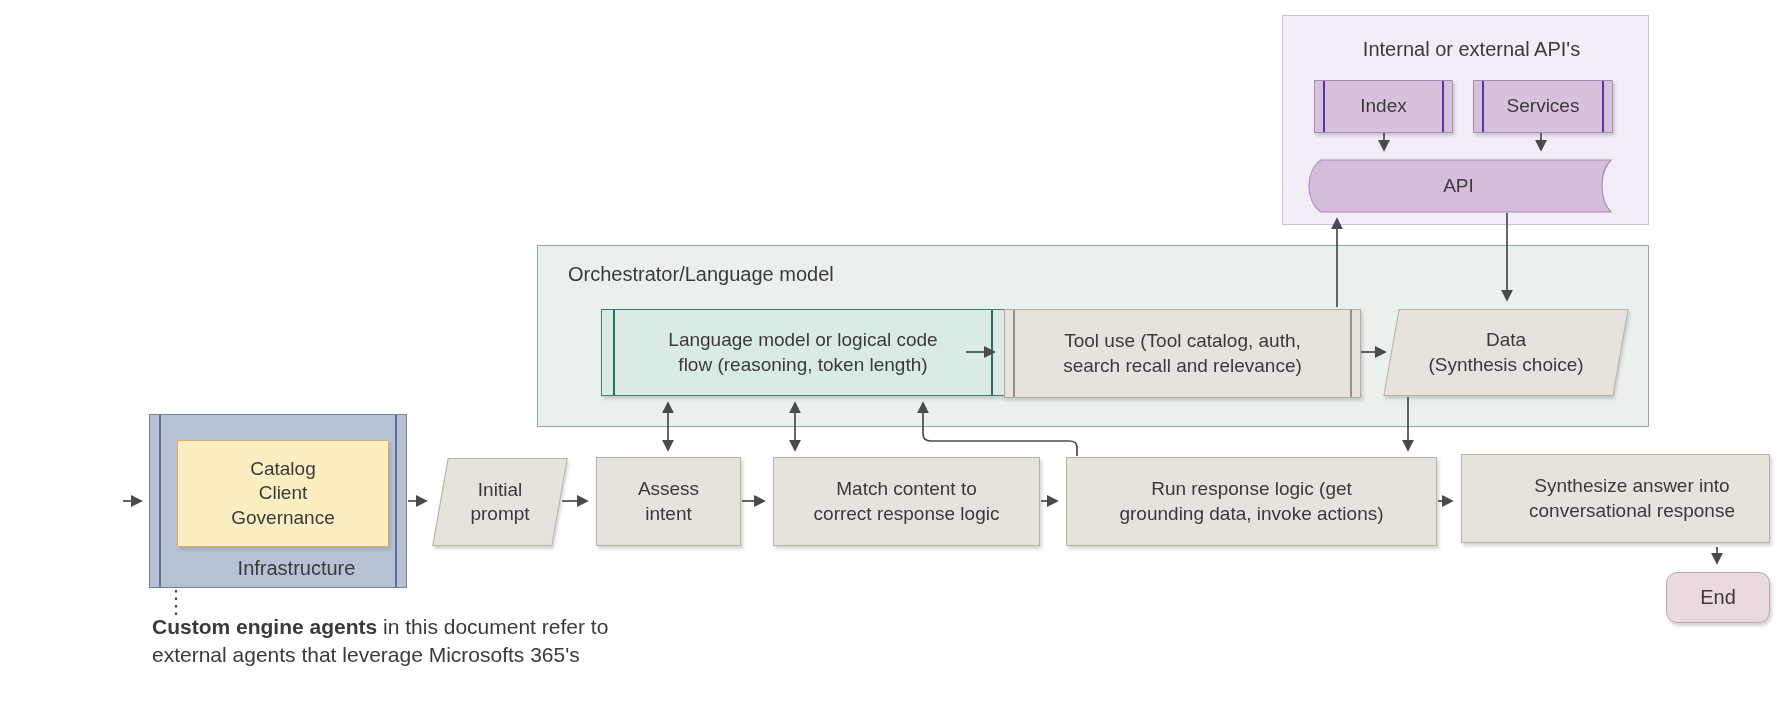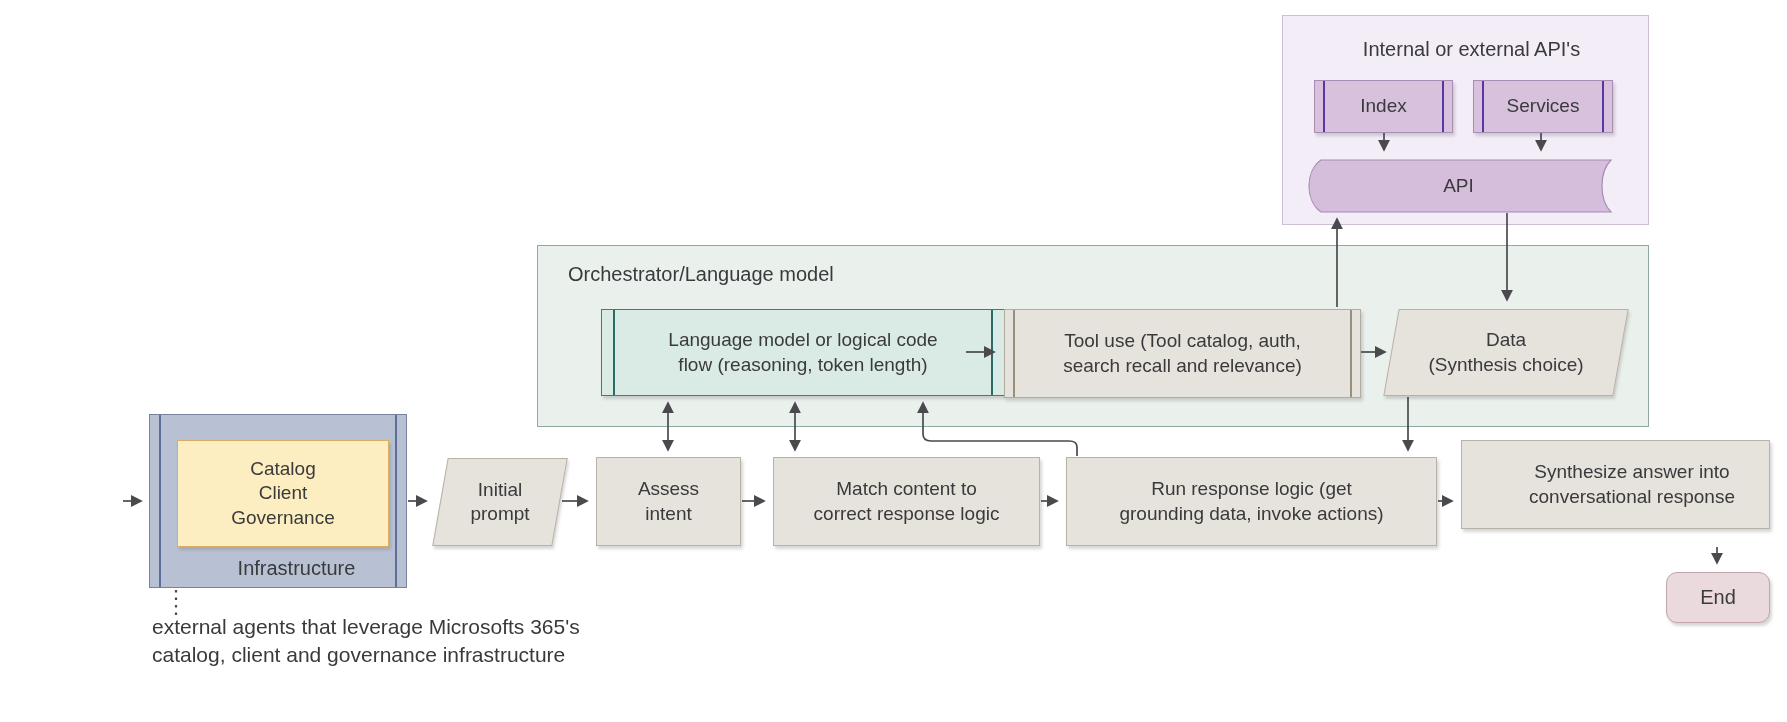--- a/index.html
+++ b/index.html
@@ -106,32 +106,32 @@
   <div class="abs node shape gray-box center z2" style="left:773px;top:457px;width:267px;height:89px;">
     <span class="multiline">Match content to
 correct response logic</span>
   </div>
 
   <div class="abs node shape gray-box center z2" style="left:1066px;top:457px;width:371px;height:89px;">
     <span class="multiline">Run response logic (get
 grounding data, invoke actions)</span>
   </div>
 
-  <div class="abs node shape gray-box center z2" style="left:1461px;top:440px;width:309px;height:89px;padding-left:33px;">
+  <div class="abs node shape gray-box center z2" style="left:1461px;top:454px;width:309px;height:89px;padding-left:33px;">
     <span class="multiline">Synthesize answer into
 conversational response</span>
   </div>
 
   <div class="abs node shape end-box center z2" style="left:1666px;top:572px;width:104px;height:51px;">
     <span>End</span>
   </div>
 
   <div class="abs note">
+    <div><b>Custom engine agents</b><span> in this document refer to</span></div>
     <div>external agents that leverage Microsofts 365's</div>
-    <div>catalog, client and governance infrastructure</div>
   </div>
 
   <svg class="connectors" width="1787" height="722">
     <defs>
       <marker id="ah" viewBox="0 0 10 10" refX="8.5" refY="5" markerWidth="7.2" markerHeight="7.2" orient="auto-start-reverse">
         <path d="M 0 0 L 10 5 L 0 10 z" fill="#4a4a4e"></path>
       </marker>
     </defs>
     <g stroke="#4a4a4e" stroke-width="1.7" fill="none">
       <path d="M123 501 H141" marker-end="url(#ah)"></path>

